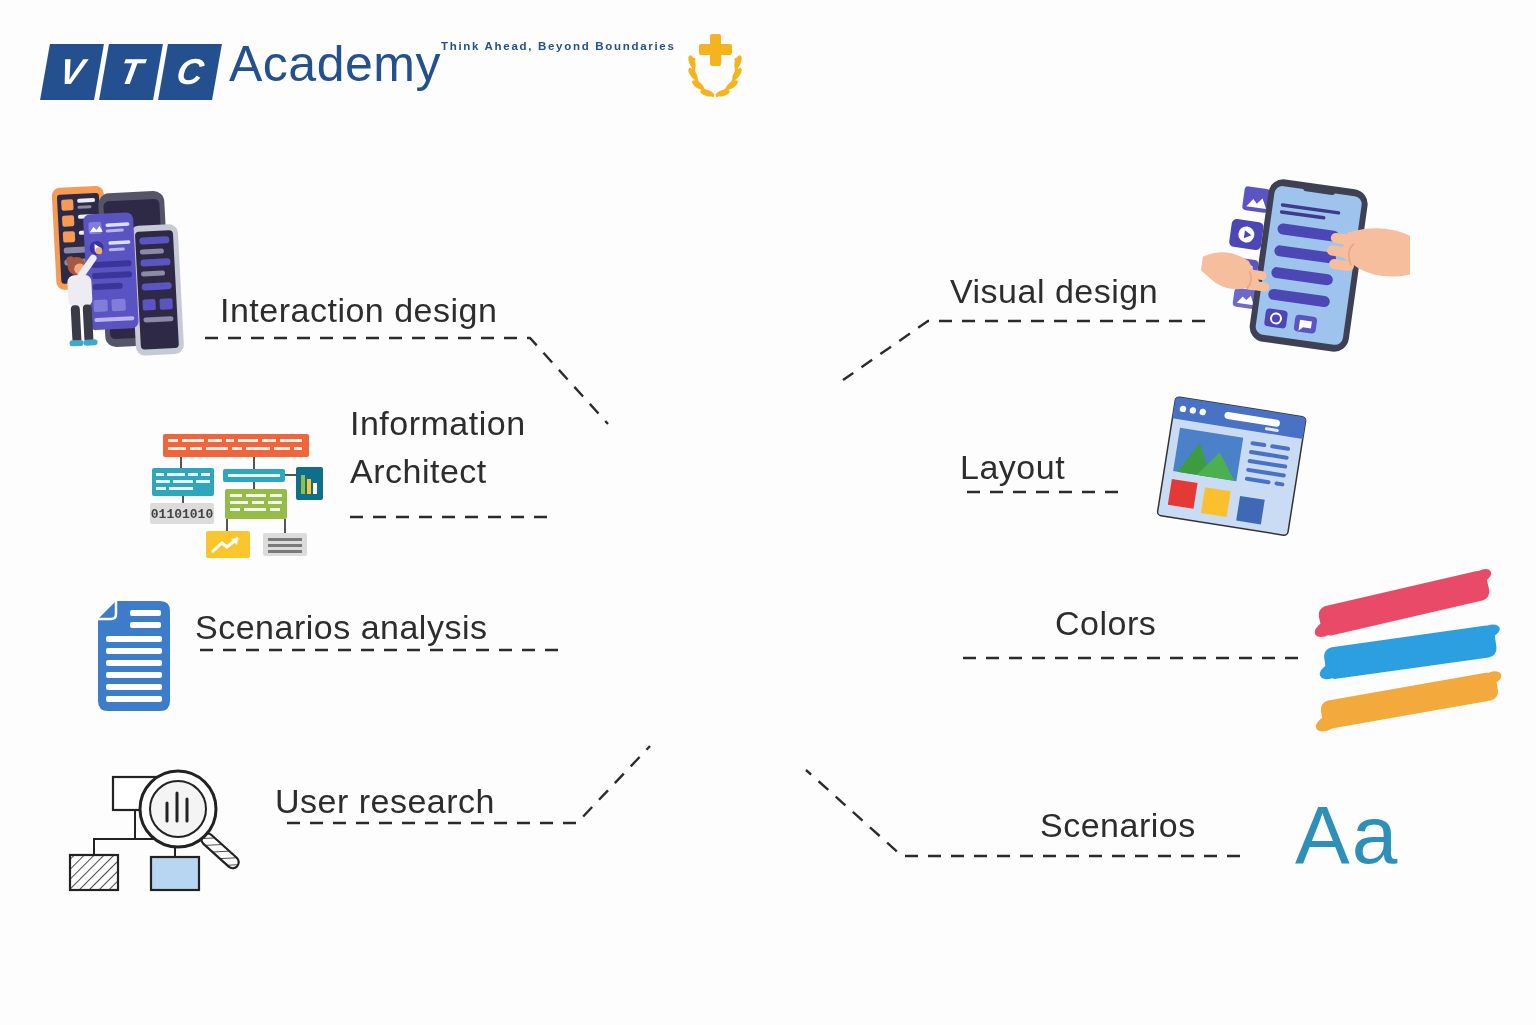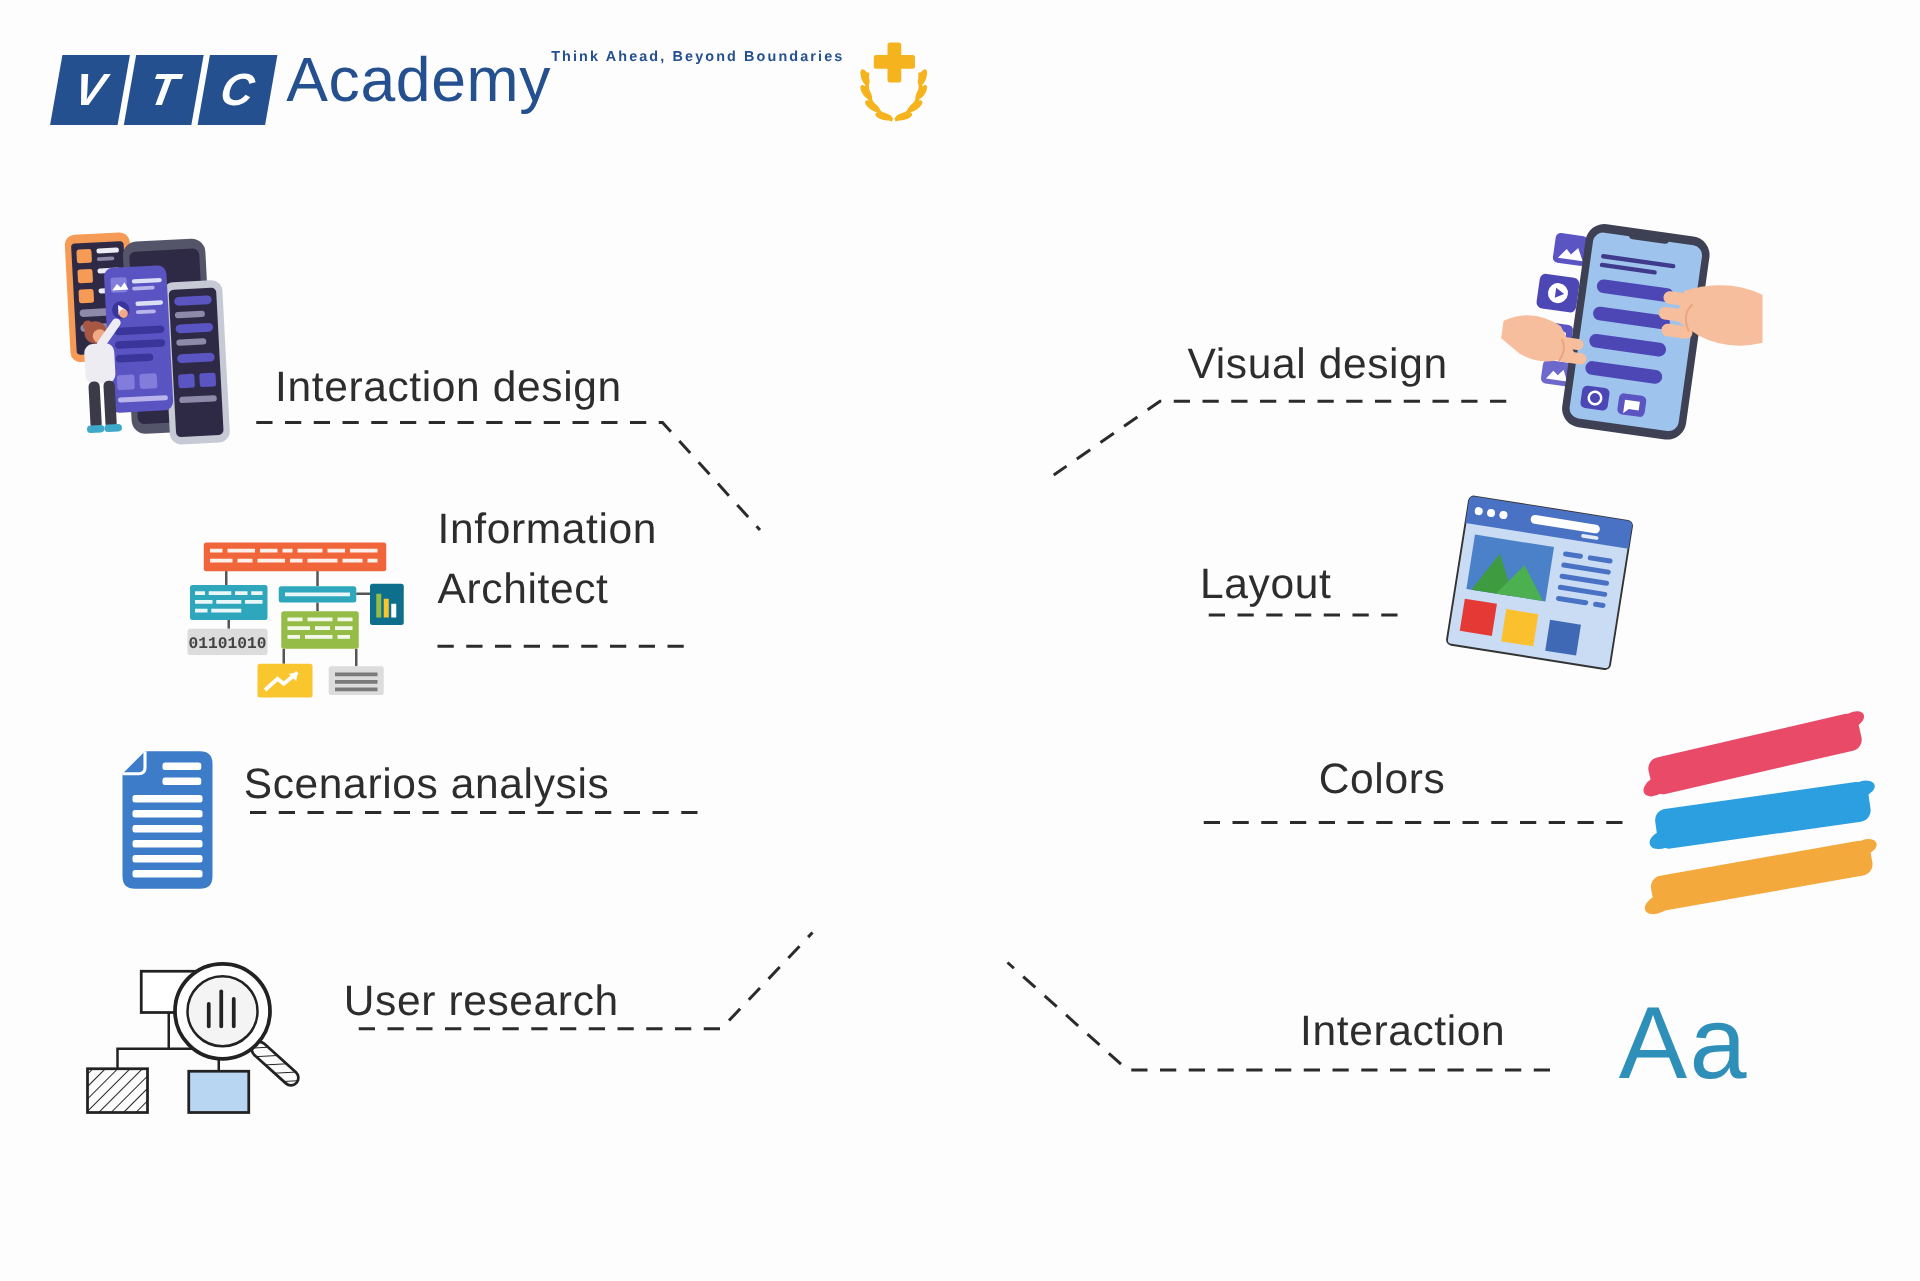--- a/index.html
+++ b/index.html
@@ -105,21 +105,21 @@
   </svg>
 
 
   <div class="lbl lbl-interaction">Interaction design</div>
   <div class="lbl lbl-infoarch">Information Architect</div>
   <div class="lbl lbl-scenarios">Scenarios analysis</div>
   <div class="lbl lbl-user">User research</div>
   <div class="lbl lbl-visual">Visual design</div>
   <div class="lbl lbl-layout">Layout</div>
   <div class="lbl lbl-colors">Colors</div>
-  <div class="lbl lbl-typography">Interaction</div>
+  <div class="lbl lbl-typography">Scenarios</div>
 
   <svg class="illus il-interaction" width="190" height="190" viewBox="0 0 190 190">
     <g transform="rotate(-3 95 95)">
 
       <rect x="16" y="6" width="52" height="102" rx="8" fill="#F59B55"></rect>
       <rect x="21" y="13" width="42" height="89" rx="3" fill="#2E2A45"></rect>
       <rect x="25" y="18" width="12" height="11" rx="2" fill="#F59B55"></rect>
       <rect x="41" y="18" width="18" height="4" rx="2" fill="#EDEDF5"></rect>
       <rect x="41" y="25" width="14" height="3" rx="1.5" fill="#8D89A8"></rect>
       <rect x="25" y="34" width="12" height="11" rx="2" fill="#F59B55"></rect>

